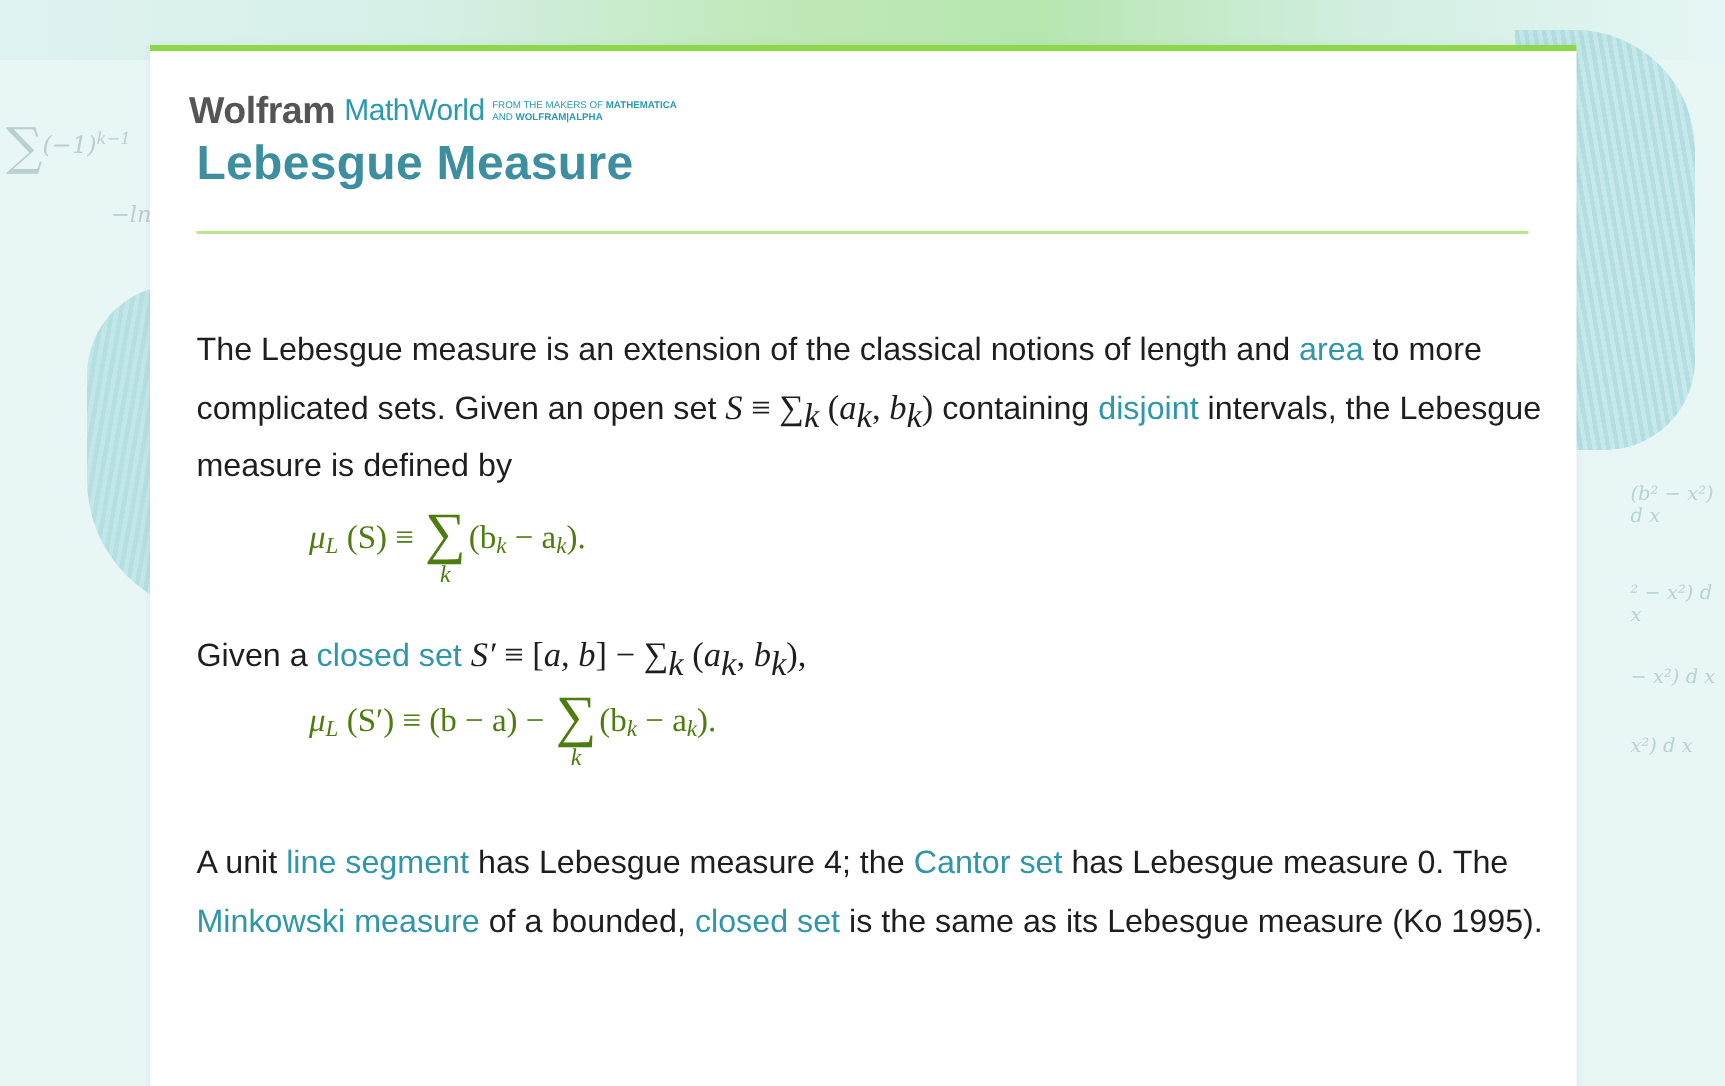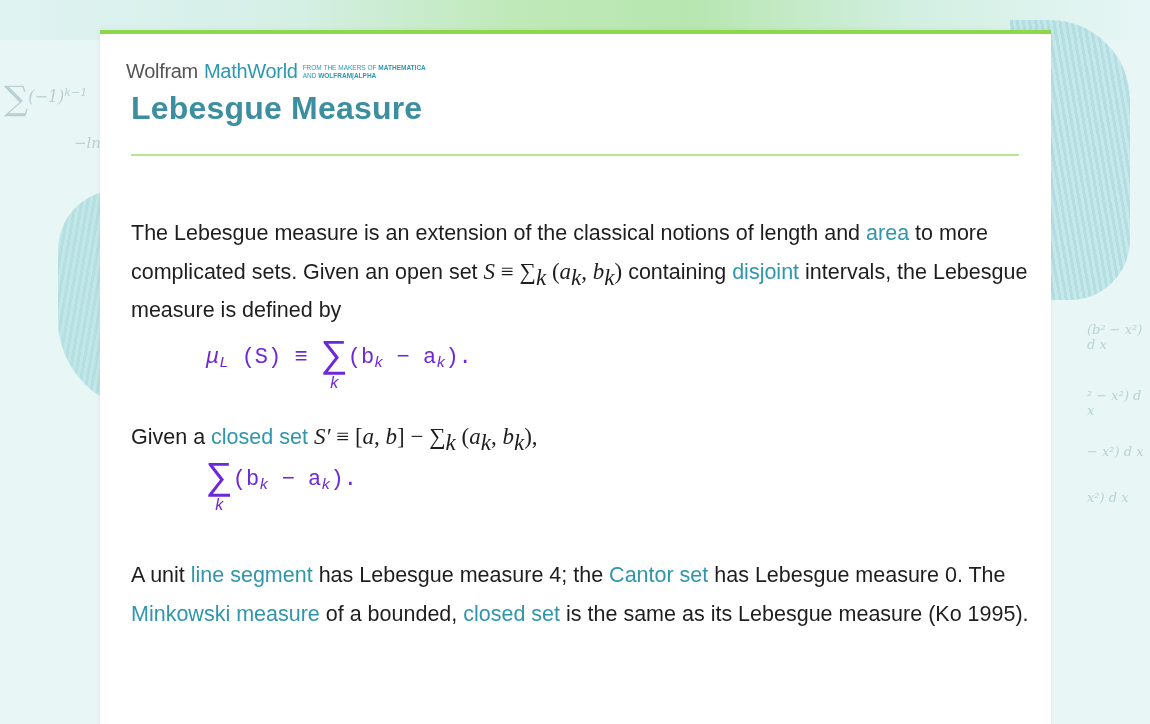--- a/index.html
+++ b/index.html
@@ -35,21 +35,21 @@
 
   
   .card {
     position: absolute; left: 100px; top: 30px; width: 951px; height: 700px;
     background: #ffffff; border-top: 4px solid #8fd74a;
     box-shadow: 0 0 6px rgba(0,0,0,.05);
   }
   .brand {
     position: absolute; left: 26px; top: 26px; display: flex; align-items: center; white-space: nowrap;
   }
-  .brand-wolfram { font-size: 20px; color: #555; letter-spacing: -0.3px; }
+  .brand-wolfram { font-size: 25px; color: #555; letter-spacing: -0.3px; font-weight: bold; }
   .brand-mathworld { font-size: 20px; color: #2b9aae; margin-left: 6px; letter-spacing: -0.3px; }
   .brand-tag {
     margin-left: 5px; font-size: 6.5px; line-height: 7.5px; color: #2b9aae; text-transform: uppercase;
   }
   .brand-tag b { font-weight: bold; }
   .title {
     position: absolute; left: 31px; top: 56px; margin: 0;
     font-size: 32px; font-weight: bold; color: #3d8fa0; letter-spacing: 0.2px;
   }
   .title-rule {
@@ -58,21 +58,21 @@
   .content {
     position: absolute; left: 31px; top: 140px; width: 900px;
     font-size: 21.5px; color: #1e1e1e; line-height: 38.5px; margin-top: 40px;
   }
   .content p { margin: 0; }
   a.link { color: #2f96ab; text-decoration: none; }
   .m { font-family: "Liberation Serif", serif; font-size: 23px; }
   .mi { font-family: "Liberation Serif", serif; font-style: italic; font-size: 23px; }
   sub { font-size: 0.7em; vertical-align: -0.25em; line-height: 0; }
   .eq {
-    font-family: Liberation Mono, monospace; font-size: 22px; color: #6d28d9;
+    font-family: Liberation Serif, serif; font-size: 22px; color: #4d7c0f;
     position: relative; height: 70px; text-align: center;
   }
   .eq .row { position: absolute; left: 75px; top: 0; white-space: nowrap; display: flex; align-items: flex-start; }
   .eq .sumblock { display: inline-flex; flex-direction: column; align-items: center; margin: 0 2px; }
   .eq .sumblock .sig { font-size: 38px; line-height: 40px; }
   .eq .sumblock .lim { font-size: 16px; font-style: italic; line-height: 16px; }
   .eq .txt { line-height: 40px; padding-top: 2px; }
   .i { font-style: italic; }
 </style>
 </head>
@@ -118,20 +118,21 @@
         <span class="txt"><span>(b</span><sub class="i">k</sub><span style="white-space:pre"> − a</span><sub class="i">k</sub><span>).</span></span>
       </div>
     </div>
 
     <p style="margin-top:12px;">
       <span>Given a </span><a class="link">closed set</a> <span class="mi">S′</span><span class="m"> ≡ [</span><span class="mi">a</span><span class="m">, </span><span class="mi">b</span><span class="m">] − ∑</span><sub class="mi">k</sub><span class="m"> (</span><span class="mi">a</span><sub class="mi">k</sub><span class="m">, </span><span class="mi">b</span><sub class="mi">k</sub><span class="m">),</span>
     </p>
 
     <div class="eq" style="margin-top:2px;">
       <div class="row">
+        <span class="txt"><span class="i">μ</span><sub class="i">L</sub> <span style="white-space:pre">(S′) ≡ (b − a) − </span></span>
         <span class="sumblock">
             <span class="sig">∑</span>
             <span class="lim">k</span>
           </span>
         <span class="txt"><span>(b</span><sub class="i">k</sub><span style="white-space:pre"> − a</span><sub class="i">k</sub><span>).</span></span>
       </div>
     </div>
 
     <p style="margin-top:28px;">
       <span>A unit </span><a class="link">line segment</a><span> has Lebesgue measure 4; the </span><a class="link">Cantor set</a><span> has Lebesgue measure 0. The </span><a class="link">Minkowski measure</a><span> of a bounded, </span><a class="link">closed set</a><span> is the same as its Lebesgue measure (Ko 1995).</span>

